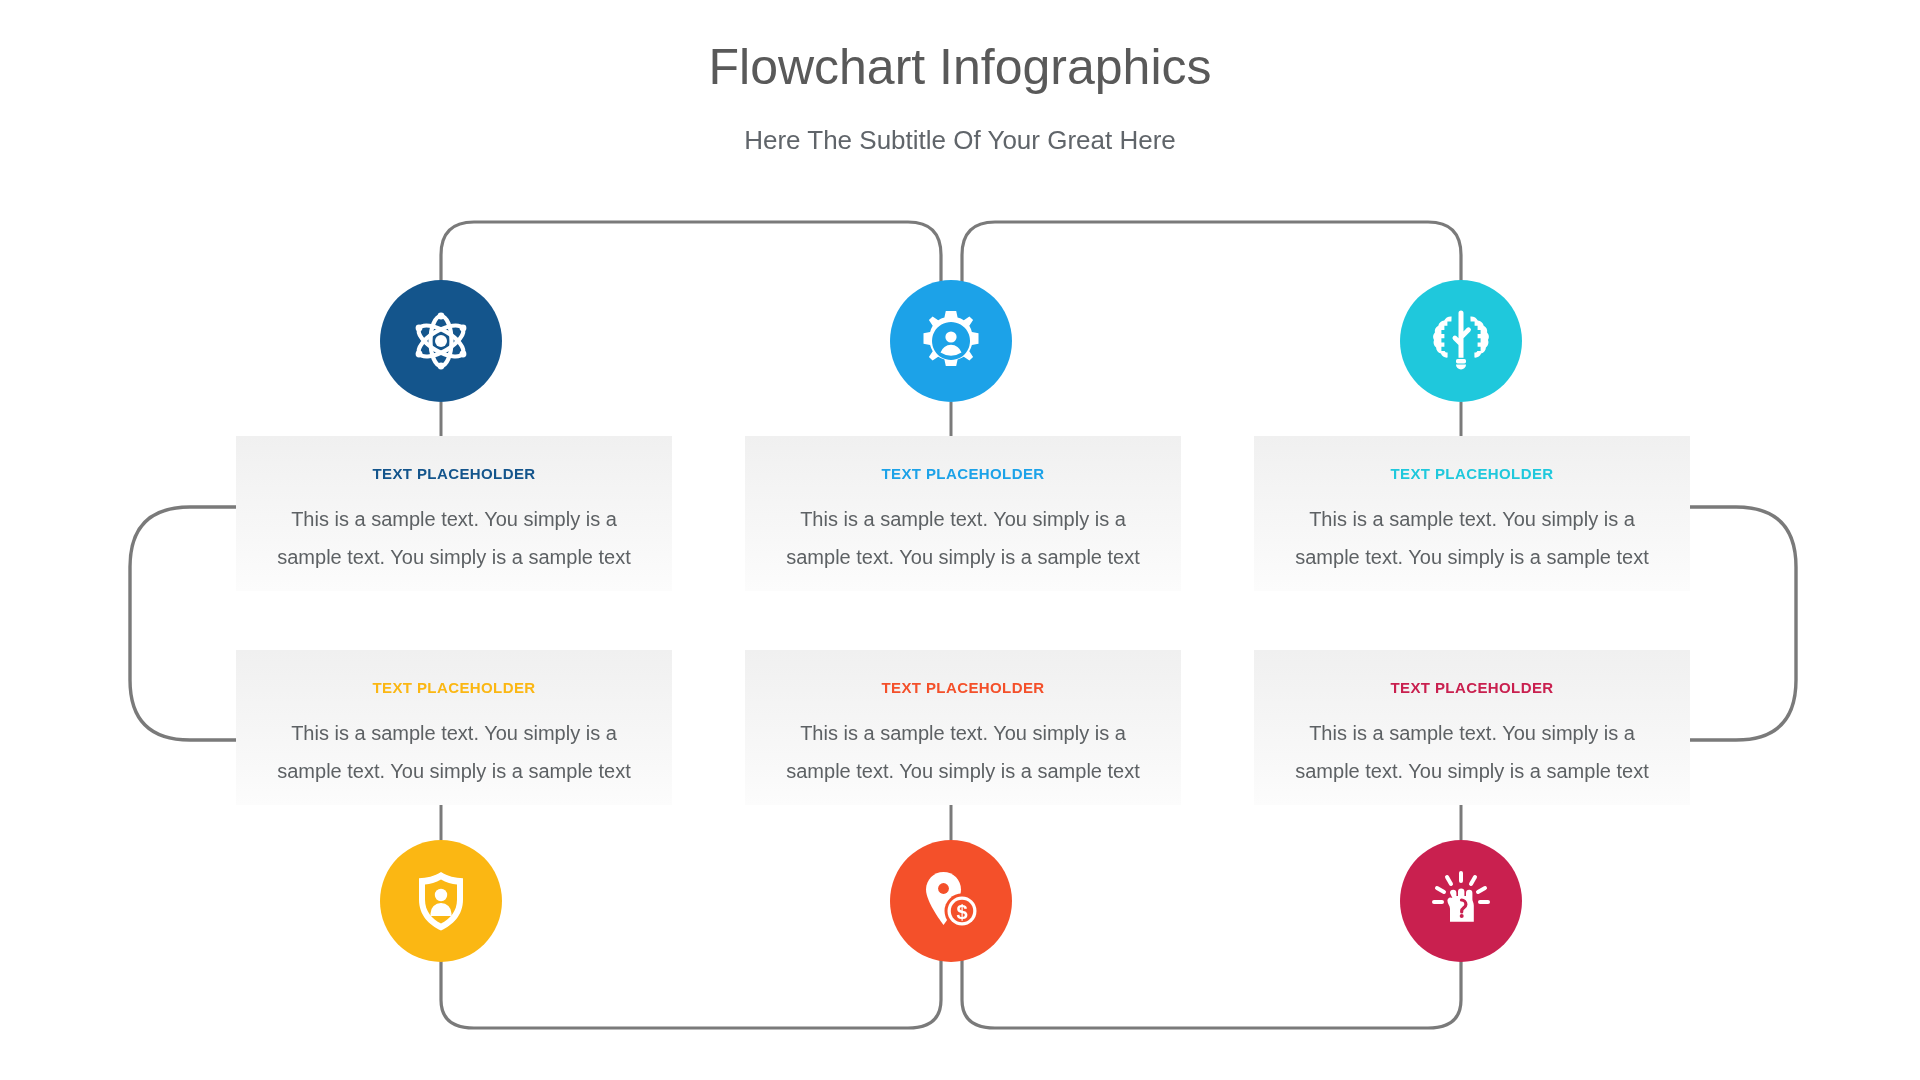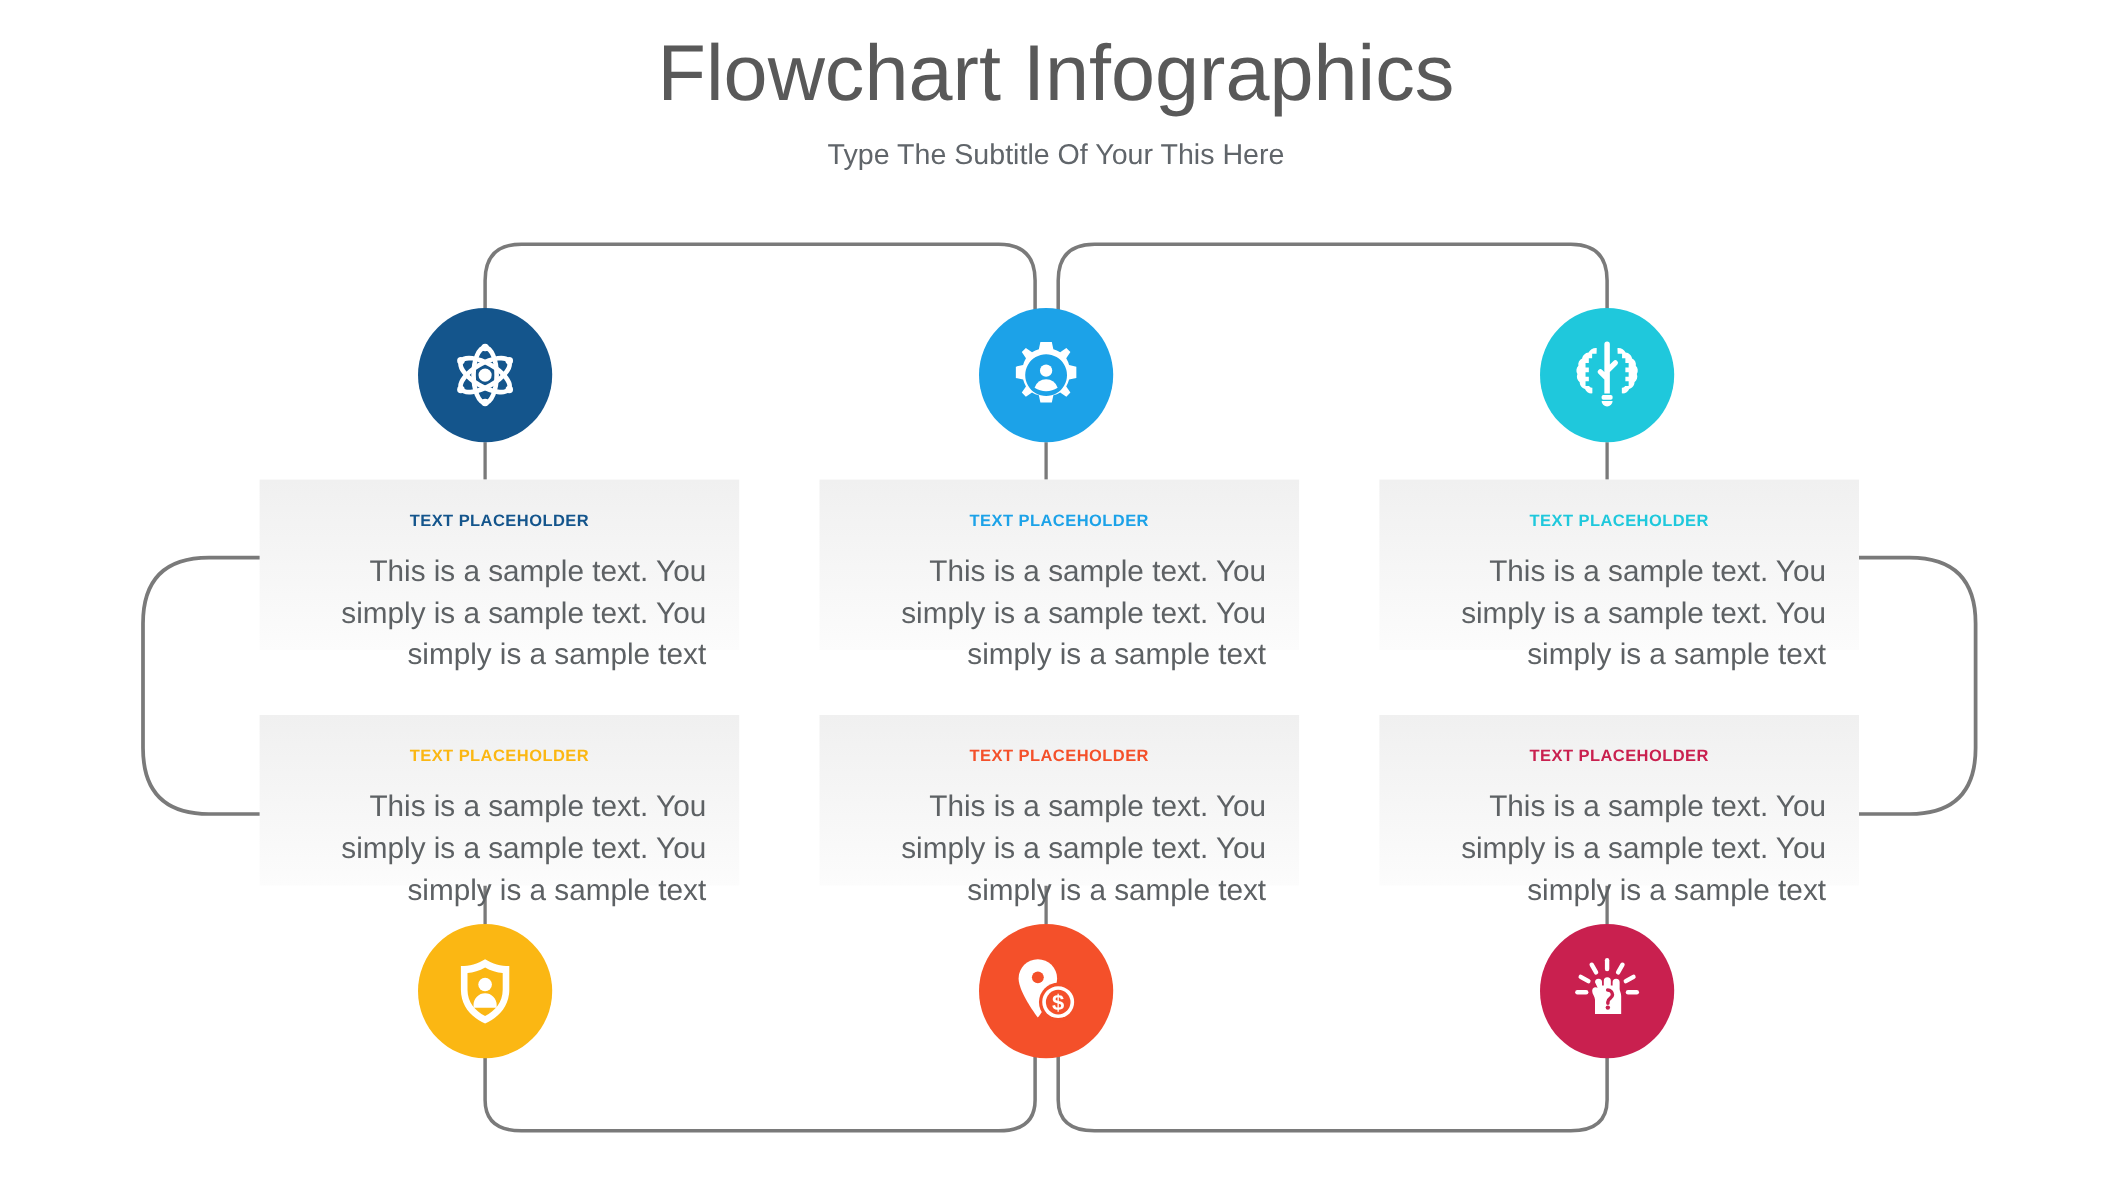--- a/index.html
+++ b/index.html
@@ -25,21 +25,21 @@
 
   
   #header {
     position: absolute;
     left: 0;
     top: 28px;
     width: 1920px;
     text-align: center;
   }
   #page-title {
-    font-size: 72px;
+    font-size: 50px;
     font-weight: 400;
     color: #595959;
     letter-spacing: 0px;
     line-height: 78px;
     margin: 0;
   }
   #page-subtitle {
     font-size: 26px;
     font-weight: 400;
     color: #60656a;
@@ -96,36 +96,35 @@
   .card.bot3 { left: 1254px; top: 650px; }
 
   .card-title {
     font-size: 15px;
     font-weight: bold;
     letter-spacing: 0.4px;
     margin: 0 0 14px 0;
     line-height: 24px;
   }
   .card-body {
-    font-size: 27px;
+    font-size: 20px;
     color: #5d6164;
     line-height: 38px;
     margin: 0;
     padding: 0 16px;
-    text-align: right;
   }
 </style>
 </head>
 <body>
 
 <div id="stage">
 
   <div id="header">
     <h1 id="page-title">Flowchart Infographics</h1>
-    <p id="page-subtitle">Type The Subtitle Of Your This Here</p>
+    <p id="page-subtitle">Here The Subtitle Of Your Great Here</p>
   </div>
 
   <svg id="connectors" viewBox="0 0 1920 1080" width="1920" height="1080">
 
     <path d="M 441 338 L 441 255 Q 441 222 474 222 L 908 222 Q 941 222 941 255 L 941 338" fill="none" stroke="#7a7a7a" stroke-width="3.2" stroke-linecap="round"></path>
 
     <path d="M 962 338 L 962 255 Q 962 222 995 222 L 1428 222 Q 1461 222 1461 255 L 1461 338" fill="none" stroke="#7a7a7a" stroke-width="3.2" stroke-linecap="round"></path>
 
     <path d="M 236 507 L 190 507 Q 130 507 130 567 L 130 680 Q 130 740 190 740 L 236 740" fill="none" stroke="#7a7a7a" stroke-width="3.4" stroke-linecap="round"></path>
 

